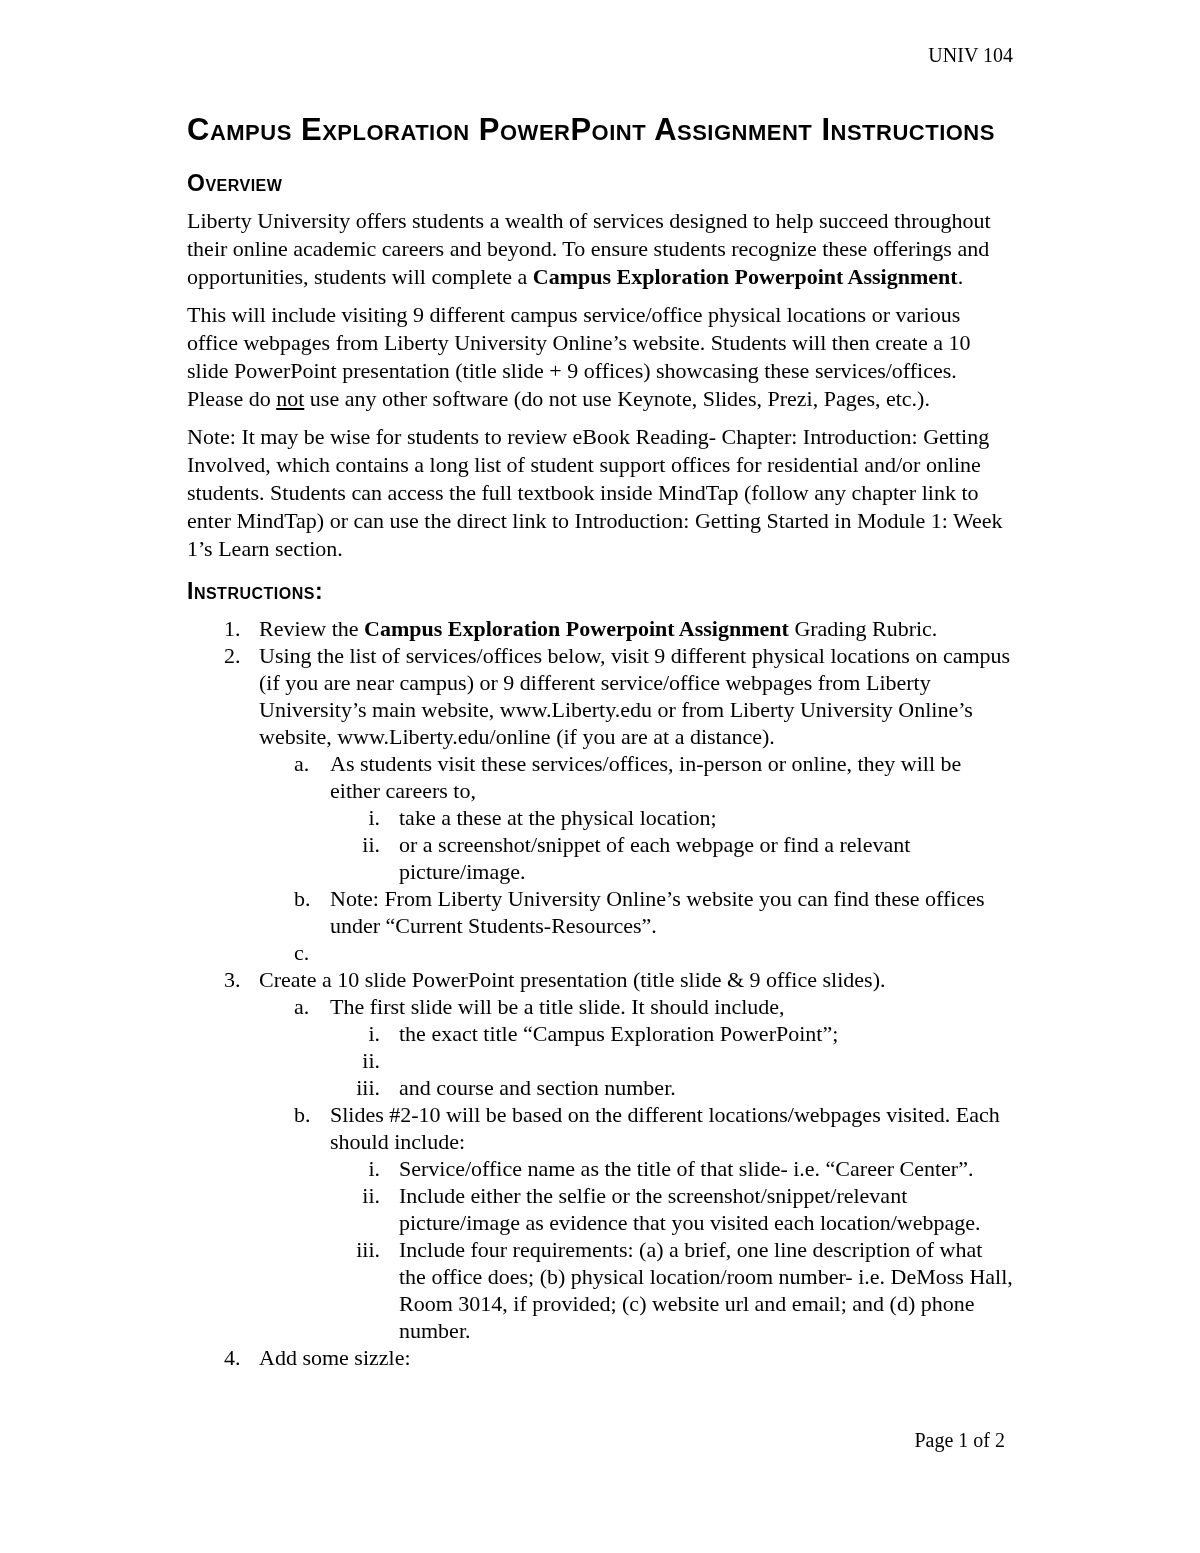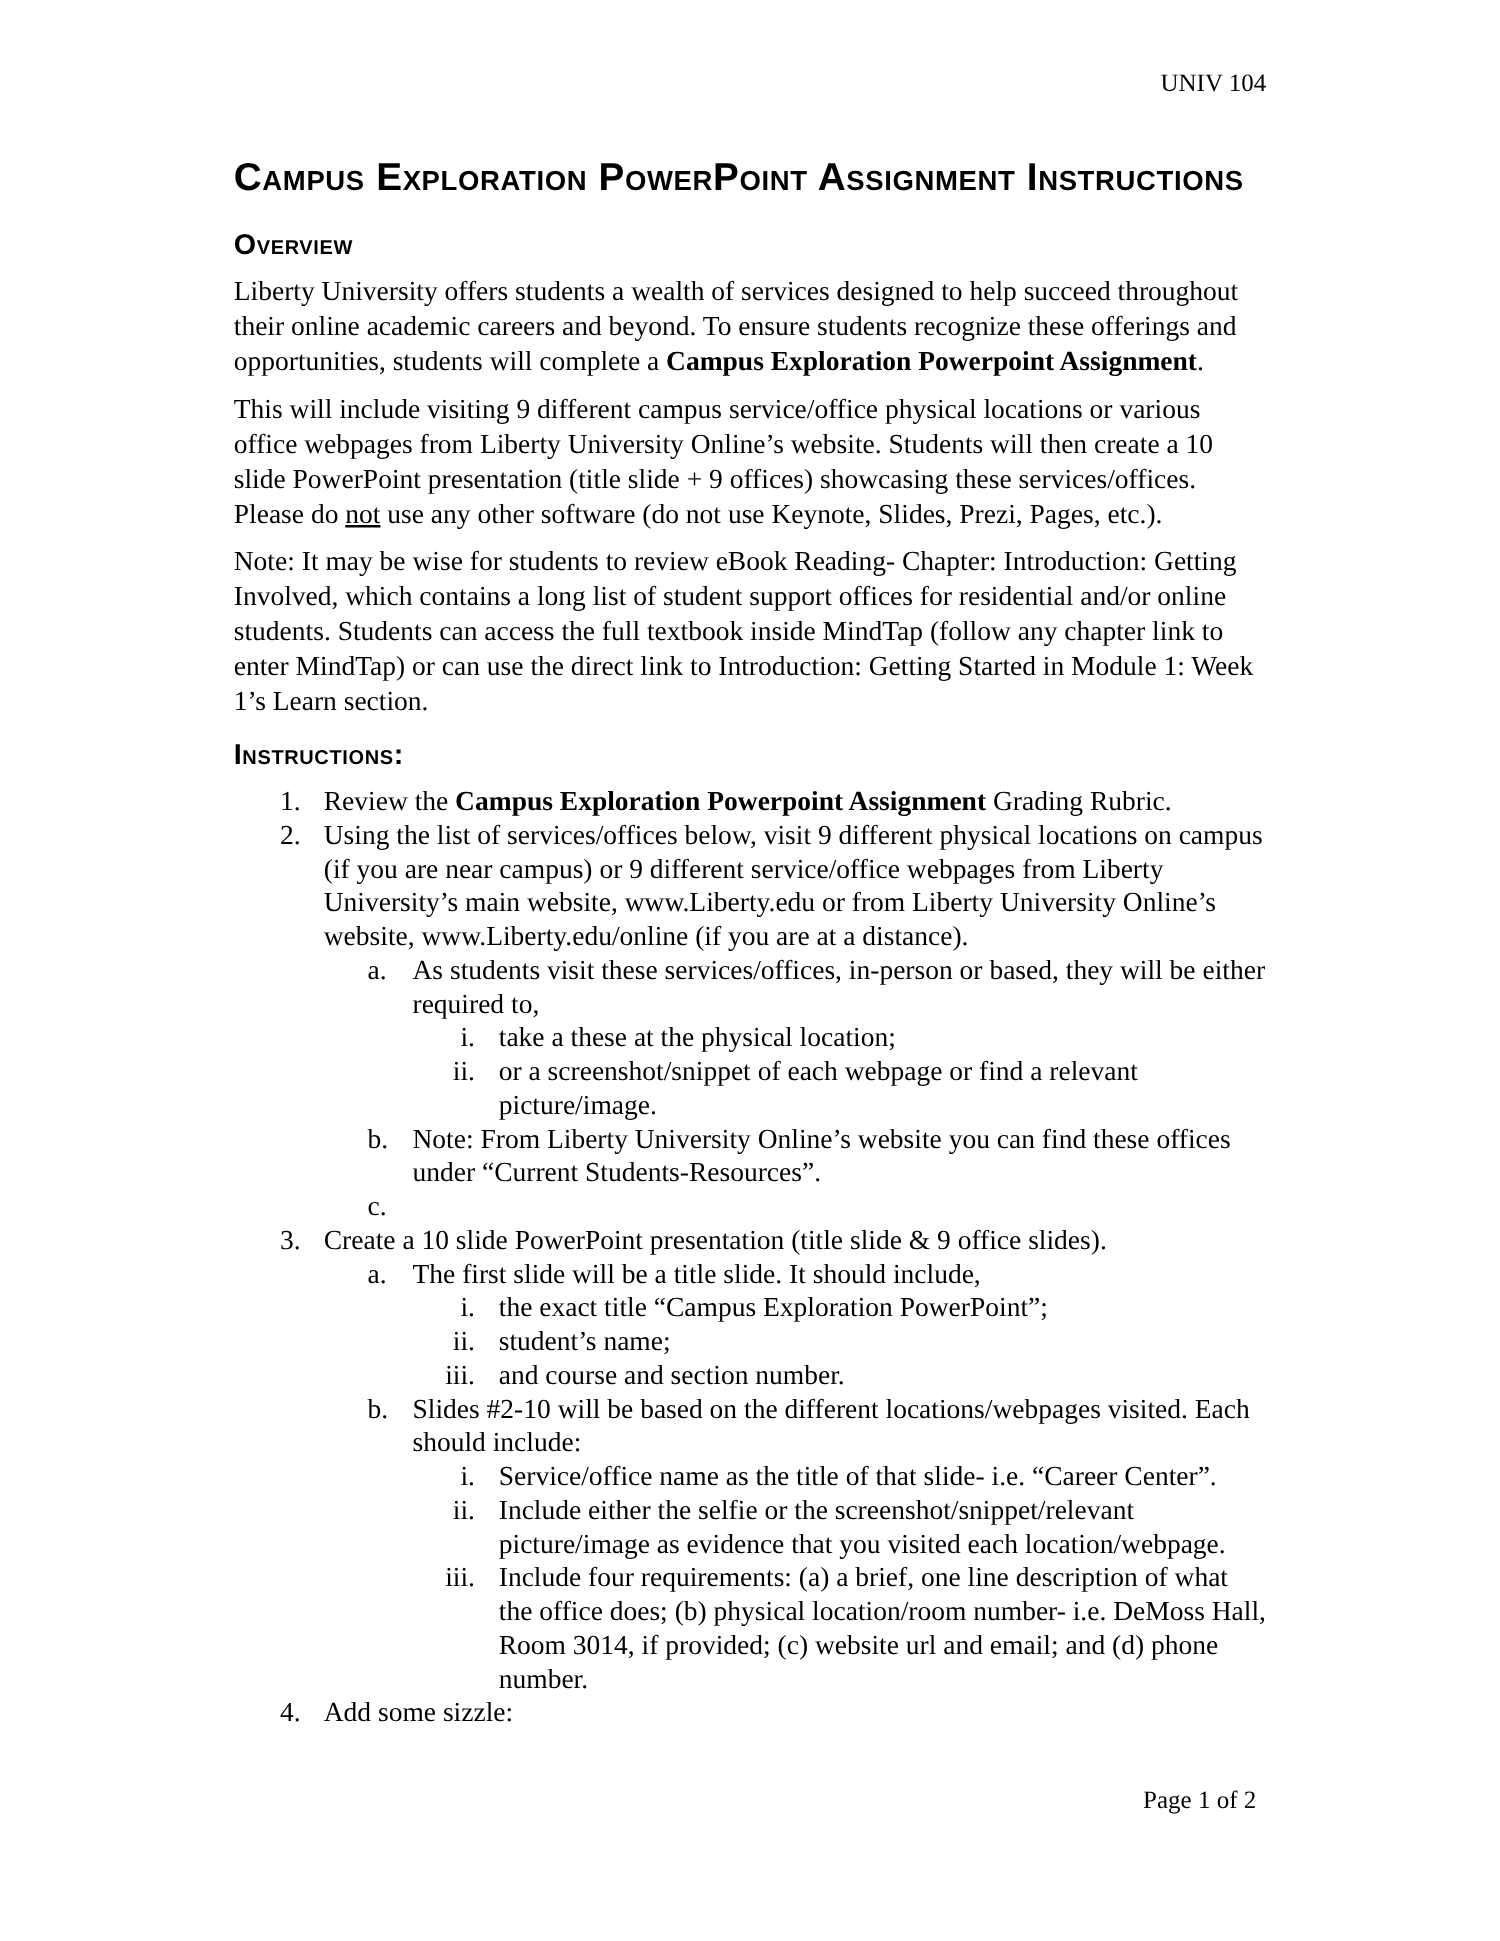--- a/index.html
+++ b/index.html
@@ -7,21 +7,21 @@
   .page {
     position:relative;
     width:1106px;
     height:1553px;
     margin:0 auto;
     background:#ffffff;
     color:#000000;
     font-family:"Liberation Serif", serif;
     font-size:22px;
     line-height:28px;
-    padding:55px 140px 0 140px;
+    padding:43px 140px 0 140px;
     overflow:hidden;
   }
   .hdr {
     text-align:right;
     font-size:20px;
     line-height:24px;
     margin-bottom:44px;
   }
   .doc-title {
     font-family:"Liberation Sans", sans-serif;
@@ -90,21 +90,21 @@
       <span class="t"><span>Review the </span><b>Campus Exploration Powerpoint Assignment</b><span> Grading Rubric.</span></span>
     </div>
 
     <div class="li lvl1">
       <span class="m">2.</span>
       <span class="t">Using the list of services/offices below, visit 9 different physical locations on campus (if you are near campus) or 9 different service/office webpages from Liberty University’s main website, www.Liberty.edu or from Liberty University Online’s website, www.Liberty.edu/online (if you are at a distance).</span>
     </div>
 
     <div class="li lvl2">
       <span class="m">a.</span>
-      <span class="t">As students visit these services/offices, in-person or based, they will be either required to,</span>
+      <span class="t">As students visit these services/offices, in-person or online, they will be either careers to,</span>
     </div>
 
     <div class="li lvl3">
       <span class="m">i.</span>
       <span class="t">take a these at the physical location;</span>
     </div>
 
     <div class="li lvl3">
       <span class="m">ii.</span>
       <span class="t">or a screenshot/snippet of each webpage or find a relevant picture/image.</span>
@@ -129,21 +129,20 @@
       <span class="t">The first slide will be a title slide. It should include,</span>
     </div>
 
     <div class="li lvl3">
       <span class="m">i.</span>
       <span class="t">the exact title “Campus Exploration PowerPoint”;</span>
     </div>
 
     <div class="li lvl3">
       <span class="m">ii.</span>
-      <span class="t">student’s name;</span>
     </div>
 
     <div class="li lvl3">
       <span class="m">iii.</span>
       <span class="t">and course and section number.</span>
     </div>
 
     <div class="li lvl2">
       <span class="m">b.</span>
       <span class="t">Slides #2-10 will be based on the different locations/webpages visited.  Each should include:</span>

